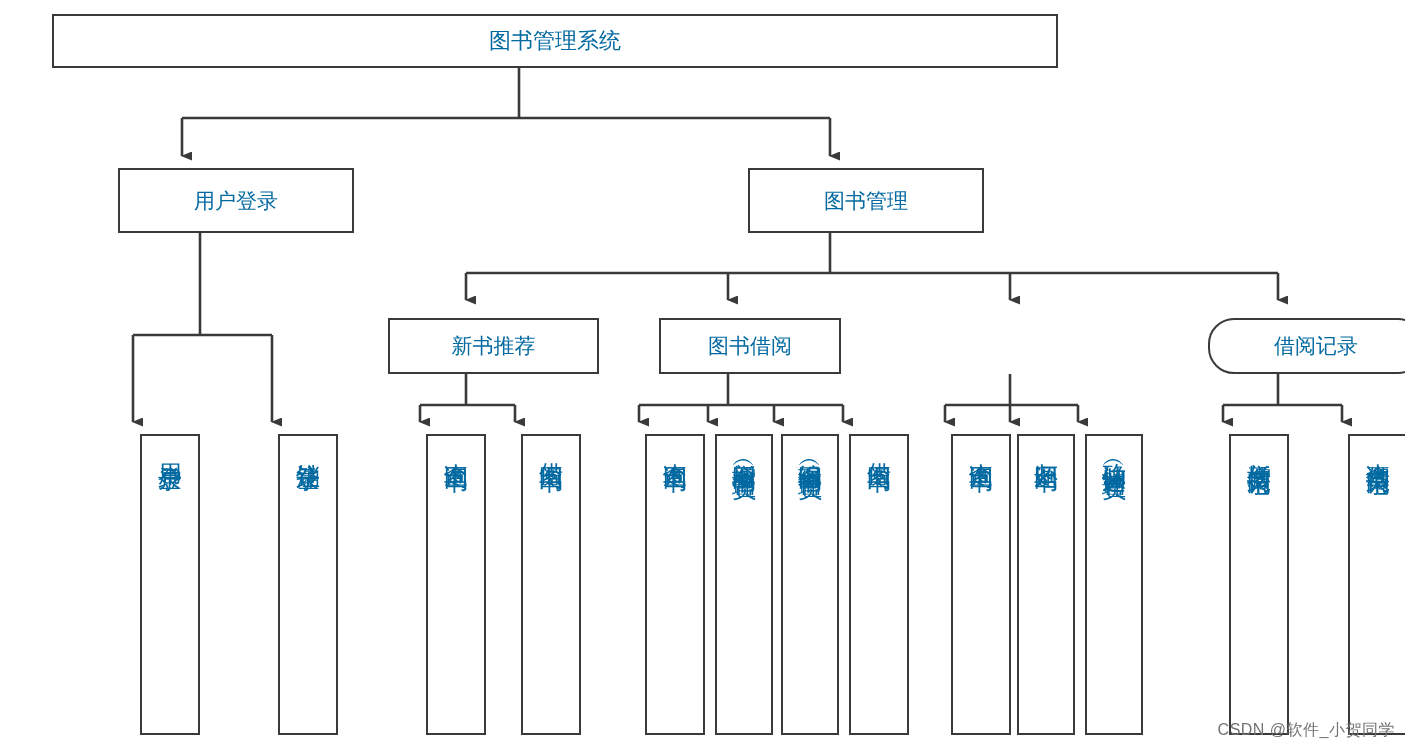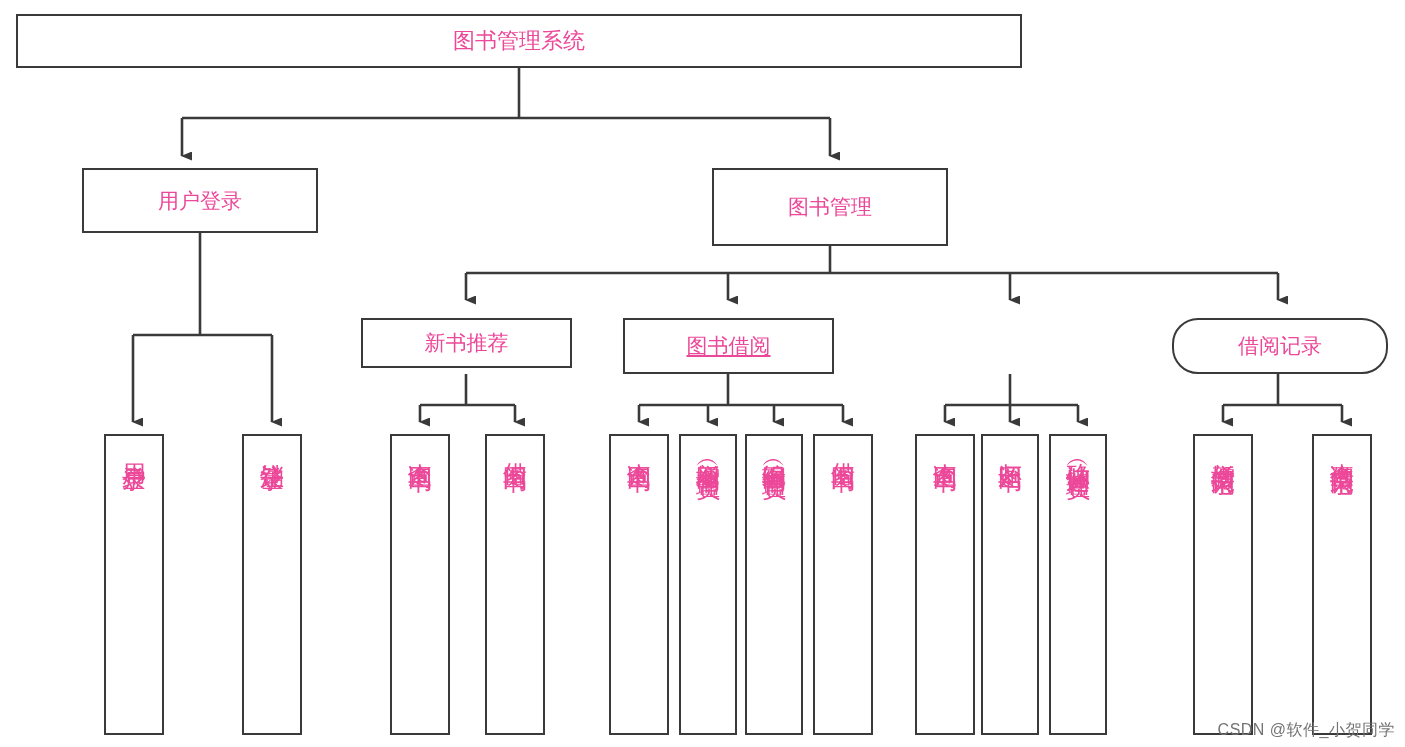--- a/index.html
+++ b/index.html
@@ -6,21 +6,22 @@
   body{
     width:1405px;height:747px;background:#ffffff;
     font-family:"Liberation Sans","DejaVu Sans",sans-serif;
     overflow:hidden;position:relative;
   }
   #canvas{position:relative;width:1405px;height:747px;}
   .node{
     position:absolute;box-sizing:border-box;
     border:2.5px solid #3a3a3a;background:#ffffff;
     display:flex;align-items:center;justify-content:center;
-    color:#ec4899;
+    color:#0369a1;
+    margin-left:36px;
   }
   .node .label{
     display:block;text-align:center;line-height:1.12;
     white-space:pre-line;
   }
   
   .h-node .label{font-size:21px;}
   .root .label{font-size:22px;}
   
   .leaf{padding:8px 2px;align-items:flex-start;justify-content:center;}
@@ -94,28 +95,28 @@
     </g>
   </svg>
 
   <div class="node h-node root" style="left:16px;top:14px;width:1006px;height:54px;">
     <span class="label">图书管理系统</span>
   </div>
 
   <div class="node h-node" style="left:82px;top:168px;width:236px;height:65px;">
     <span class="label">用户登录</span>
   </div>
-  <div class="node h-node" style="left:712px;top:168px;width:236px;height:78px;">
+  <div class="node h-node" style="left:712px;top:168px;width:236px;height:65px;">
     <span class="label">图书管理</span>
   </div>
 
-  <div class="node h-node" style="left:361px;top:318px;width:211px;height:50px;">
+  <div class="node h-node" style="left:352px;top:318px;width:211px;height:56px;">
     <span class="label">新书推荐</span>
   </div>
-  <div class="node h-node" style="left:623px;top:318px;width:211px;height:56px;text-decoration:underline;">
+  <div class="node h-node" style="left:623px;top:318px;width:182px;height:56px;">
     <span class="label">图书借阅</span>
   </div>
   <div class="node h-node" style="left:1172px;top:318px;width:216px;height:56px;border-radius:26px;">
     <span class="label">借阅记录</span>
   </div>
 
   <div class="node leaf" style="left:104px;top:434px;width:60px;height:301px;">
     <span class="label">用户登录</span>
   </div>
   <div class="node leaf" style="left:242px;top:434px;width:60px;height:301px;">

